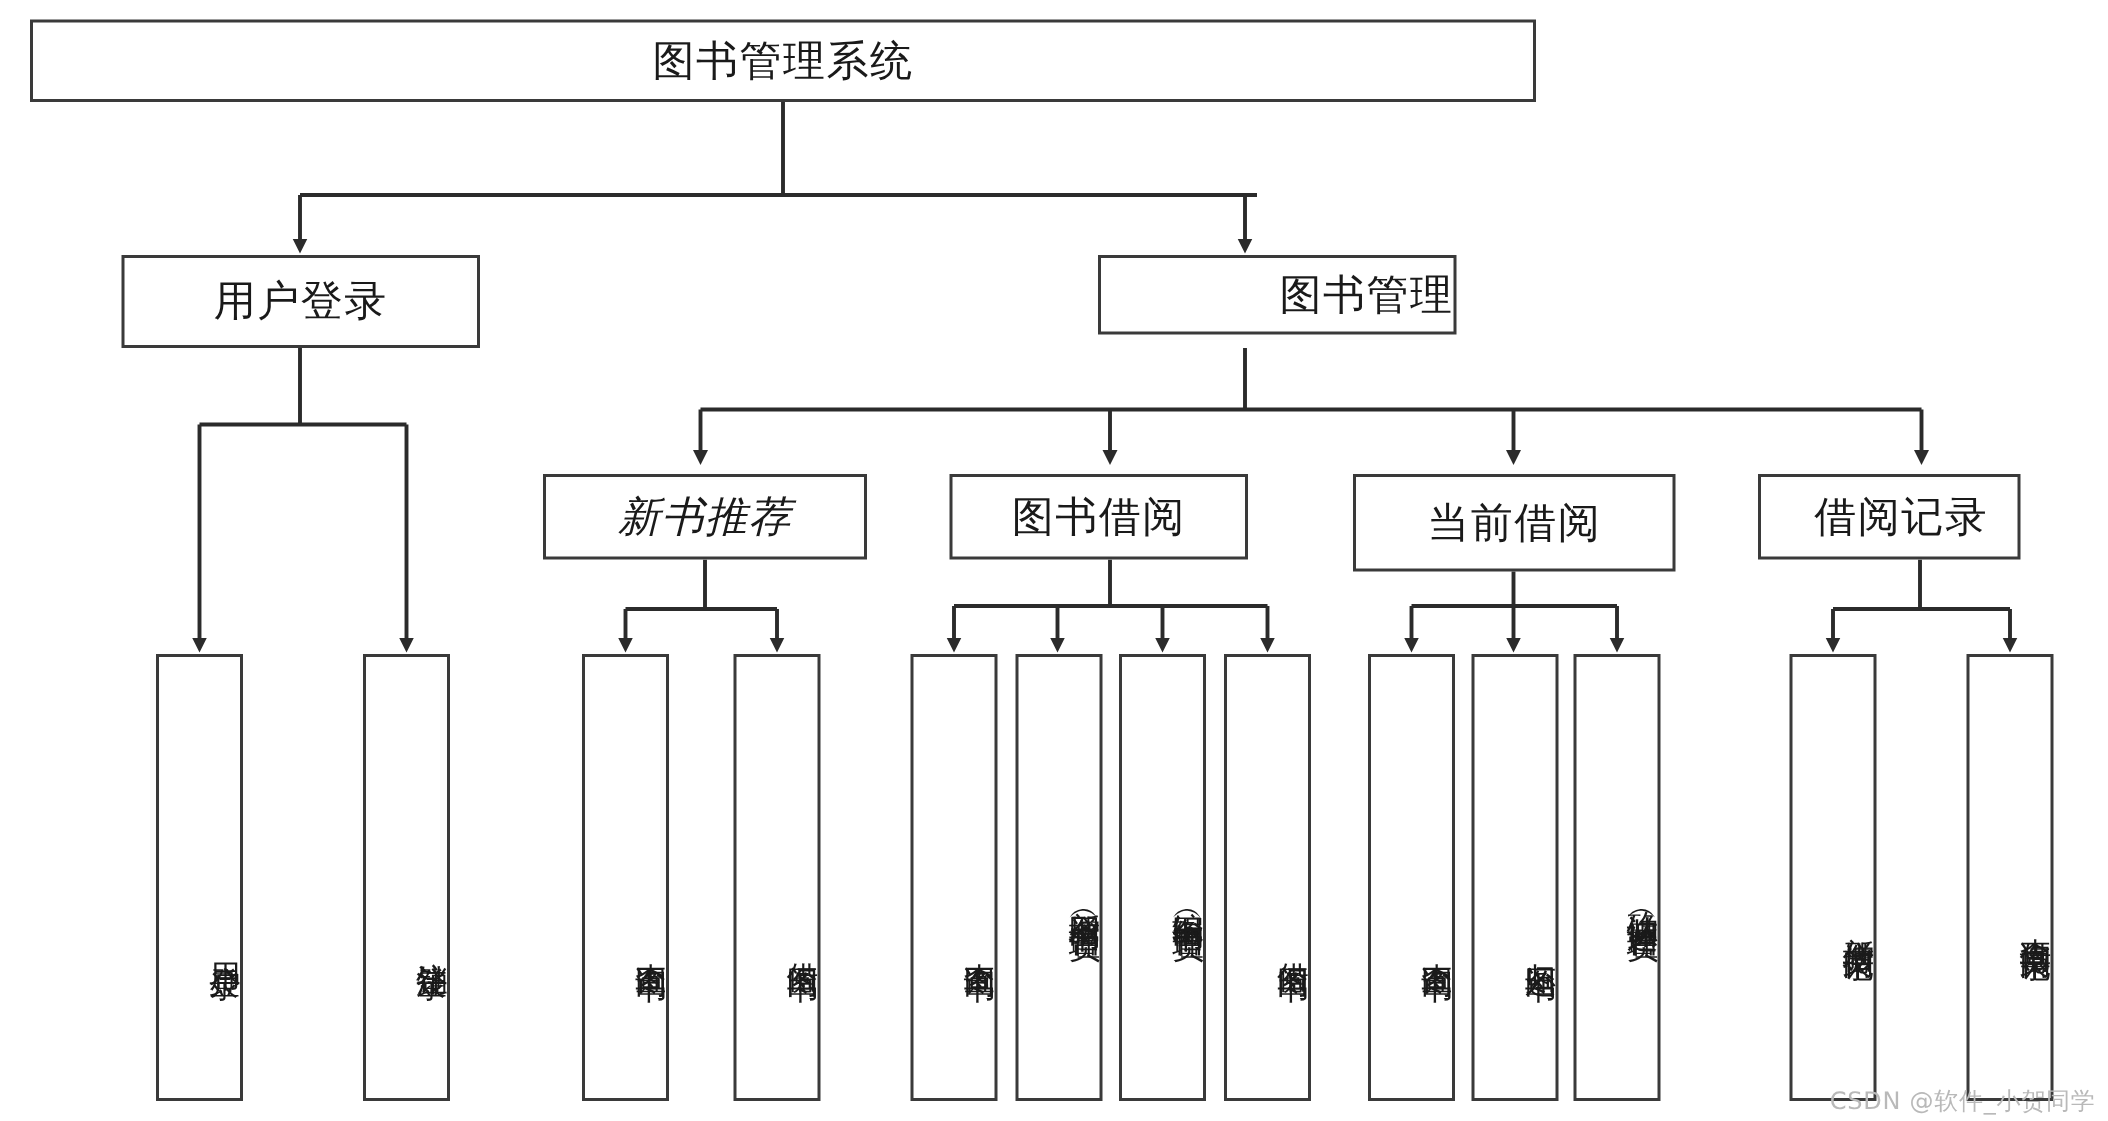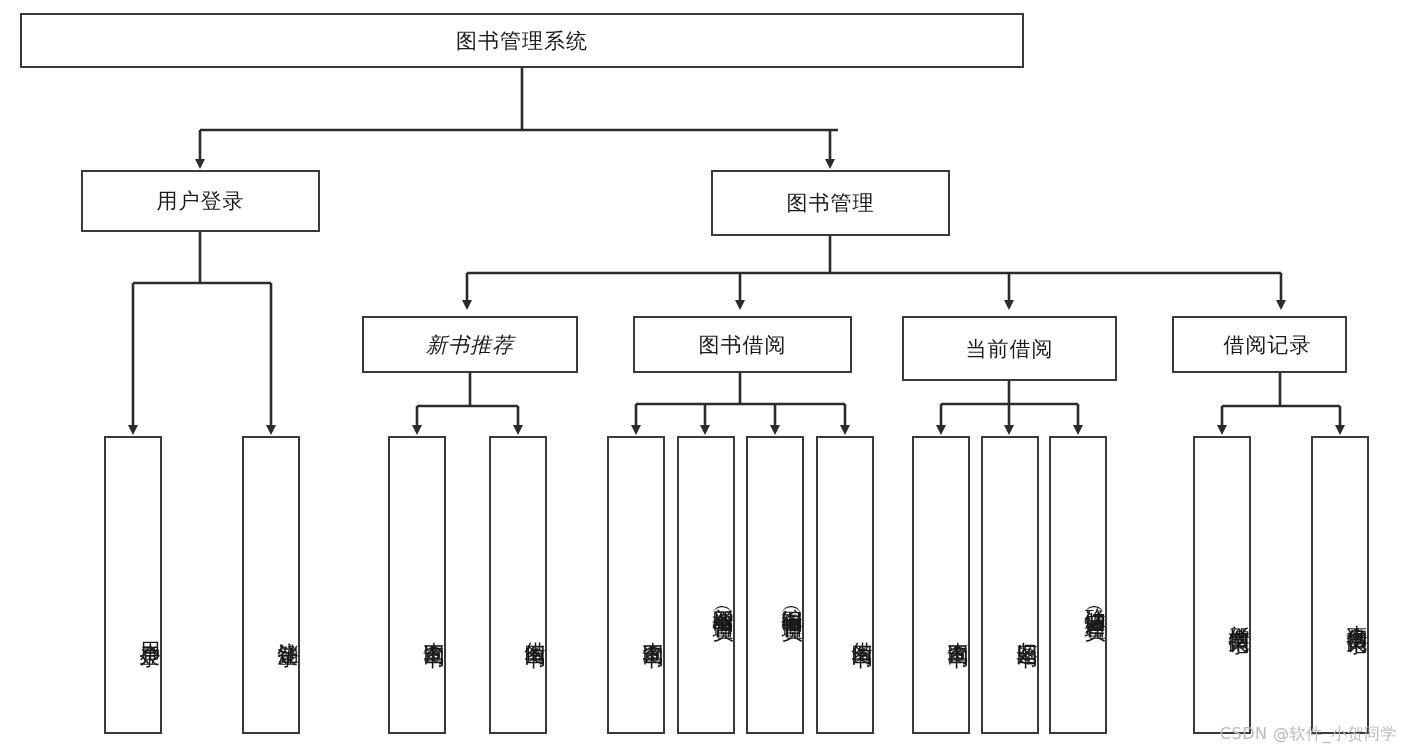--- a/index.html
+++ b/index.html
@@ -29,21 +29,21 @@
     position: absolute;
     box-sizing: border-box;
     background: #ffffff;
     border: 2px solid #3a3a3a;
     display: flex;
     align-items: center;
     justify-content: center;
     color: #1a1a1a;
   }
   .node.horiz {
-    font-size: 21px;
+    font-size: 28px;
     letter-spacing: 1px;
   }
   .node.vert {
     writing-mode: vertical-rl;
     text-orientation: upright;
     font-size: 21px;
     letter-spacing: 2px;
     line-height: 1;
     padding-top: 10px;
     align-items: flex-start;
@@ -129,28 +129,28 @@
     </g>
   </svg>
 
   <div class="node horiz" style="left:20px; top:13px; width:1004px; height:55px;">
     <span class="node-label">图书管理系统</span>
   </div>
 
   <div class="node horiz" style="left:81px; top:170px; width:239px; height:62px;">
     <span class="node-label">用户登录</span>
   </div>
-  <div class="node horiz" style="left:711px; top:170px; width:239px; height:66px;">
+  <div class="node horiz" style="left:732px; top:170px; width:239px; height:53px;justify-content:flex-end;">
     <span class="node-label">图书管理</span>
   </div>
 
   <div class="node horiz" style="left:362px; top:316px; width:216px; height:57px;font-style:italic;">
     <span class="node-label">新书推荐</span>
   </div>
-  <div class="node horiz" style="left:633px; top:316px; width:219px; height:57px;">
+  <div class="node horiz" style="left:633px; top:316px; width:199px; height:57px;">
     <span class="node-label">图书借阅</span>
   </div>
   <div class="node horiz" style="left:902px; top:316px; width:215px; height:65px;">
     <span class="node-label">当前借阅</span>
   </div>
   <div class="node horiz" style="left:1172px; top:316px; width:175px; height:57px;padding-left:16px;">
     <span class="node-label">借阅记录</span>
   </div>
 
   <div class="node vert topgap" style="left:104px; top:436px; width:58px; height:298px;">

